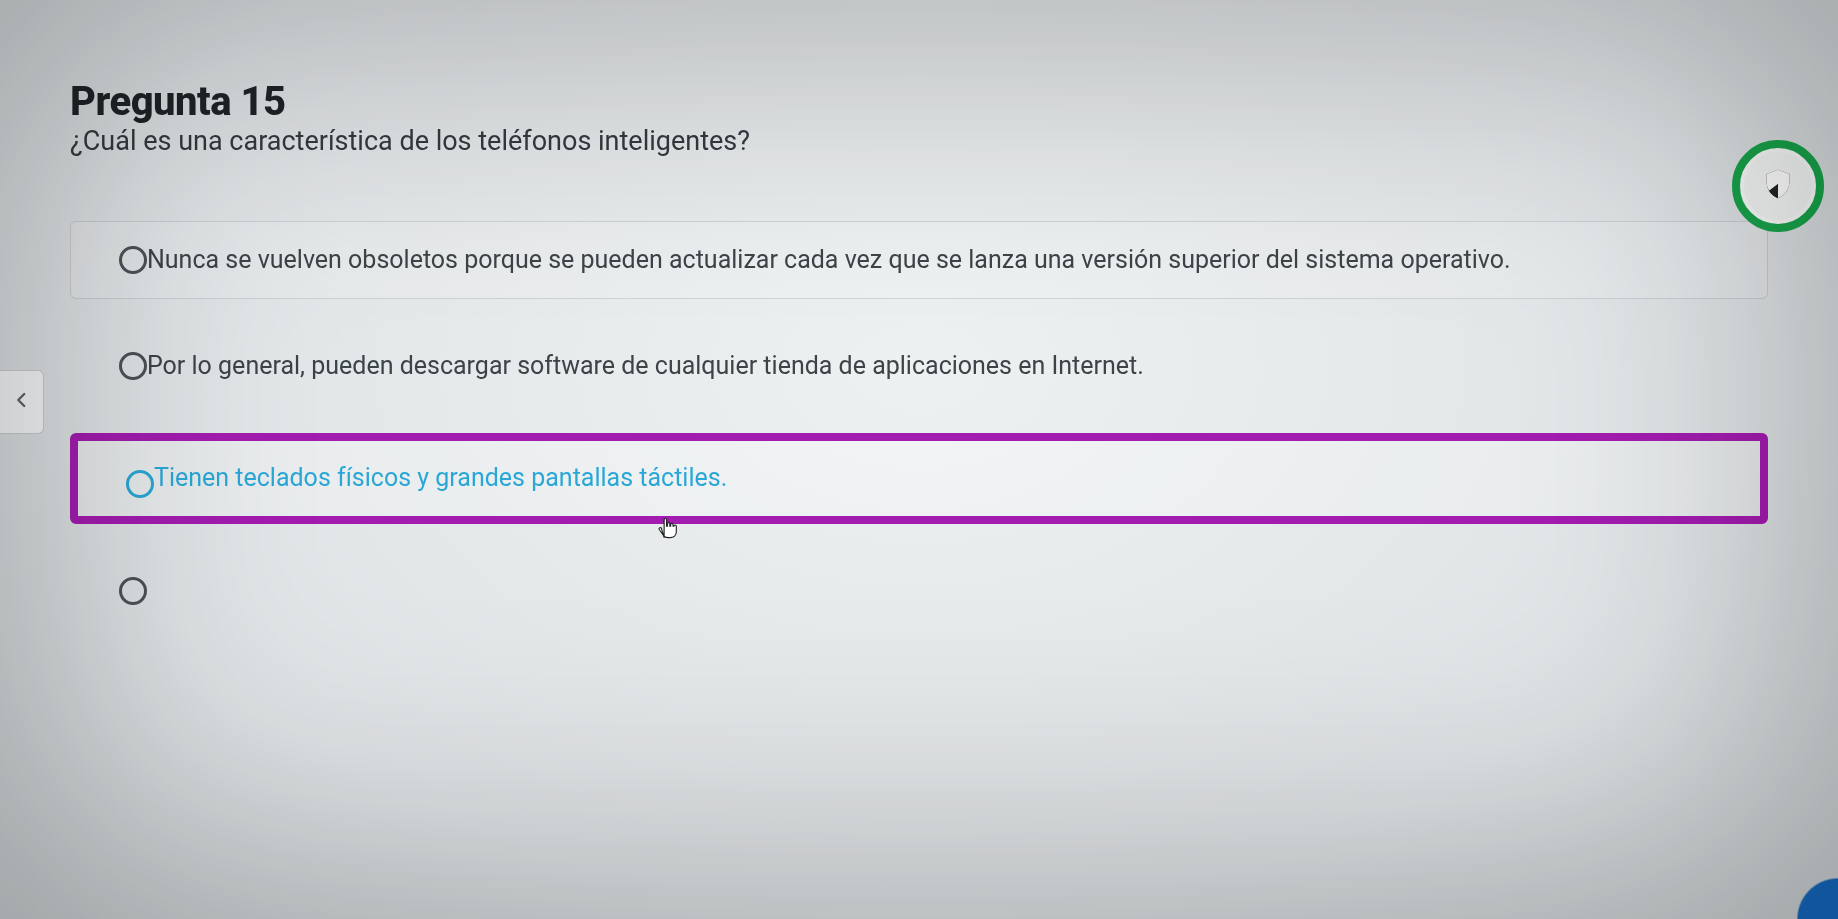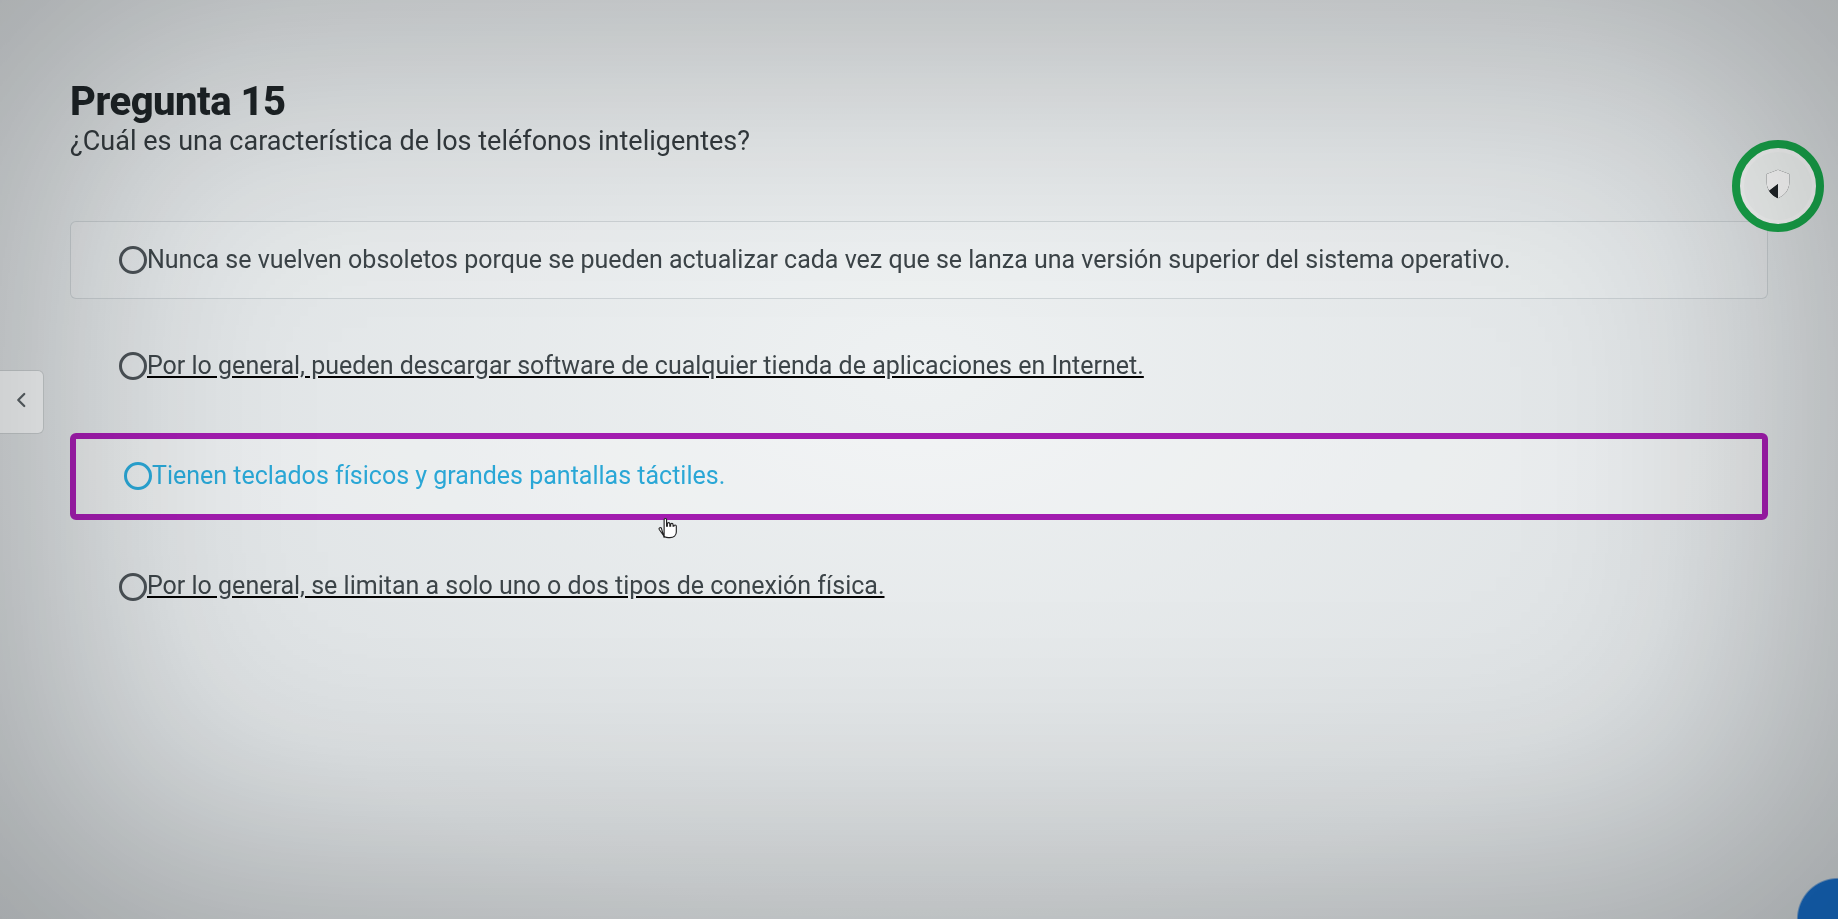--- a/index.html
+++ b/index.html
@@ -41,25 +41,25 @@
     padding: 18px 28px 18px 48px;
     border: 1px solid rgba(150,160,165,0.35);
     border-radius: 6px;
     background: rgba(255,255,255,0.12);
     cursor: pointer;
     min-height: 78px;
   }
   .option.borderless {
     border-color: transparent;
     background: transparent;
-    text-decoration: underline;
   }
   .option.hovered {
-    border: 6px solid #a21caf;
+    border: 8px solid #a21caf;
     background: rgba(255,255,255,0.25);
+    align-items: flex-end;
   }
   .radio {
     flex: 0 0 28px;
     width: 28px;
     height: 28px;
     border: 3px solid #4b5257;
     border-radius: 50%;
     background: transparent;
   }
   .option.hovered .radio {
@@ -147,21 +147,20 @@
       <span class="opt-text">Por lo general, pueden descargar software de cualquier tienda de aplicaciones en Internet.</span>
     </label>
 
     <label class="option hovered">
       <span class="radio"></span>
       <span class="opt-text">Tienen teclados físicos y grandes pantallas táctiles.</span>
     </label>
 
     <label class="option borderless">
       <span class="radio"></span>
-      <span class="opt-text">Por lo general, se limitan a solo uno o dos tipos de conexión física.</span>
     </label>
 
   </div>
 </div>
 
 <div class="nav-prev">
   <span>
     <svg viewBox="0 0 24 24" fill="none" stroke="#5a6266" stroke-width="3" stroke-linecap="round" stroke-linejoin="round">
         <polyline points="15 4 7 12 15 20"></polyline>
       </svg>

